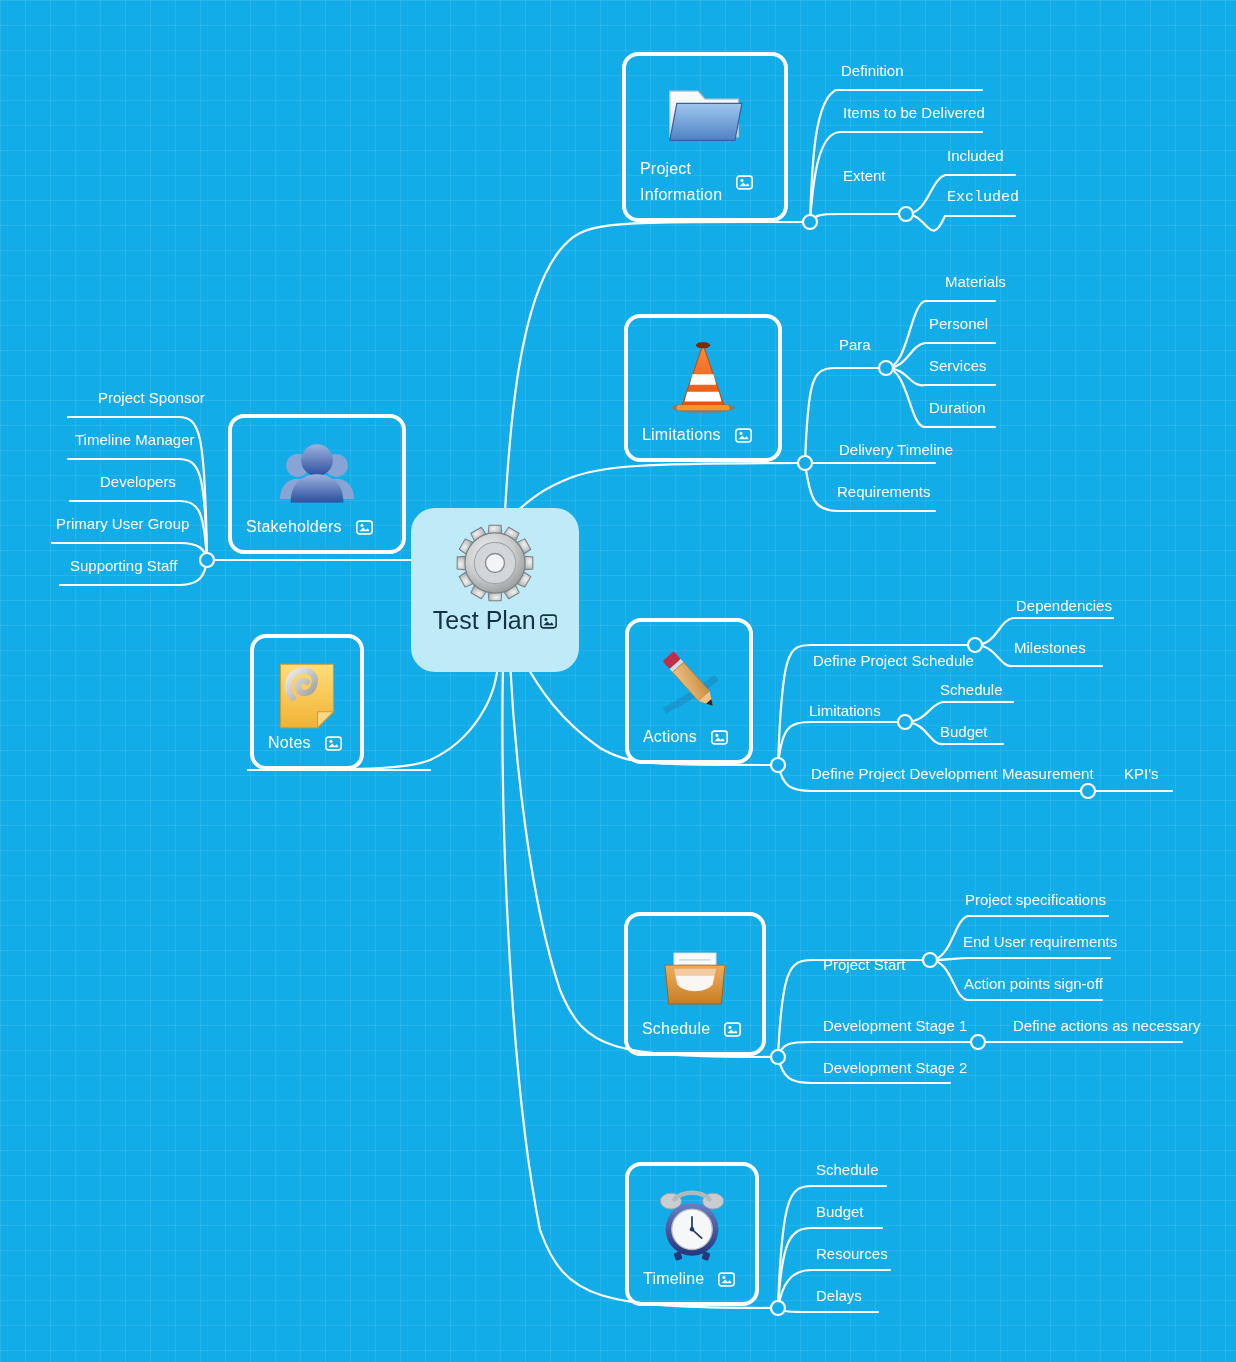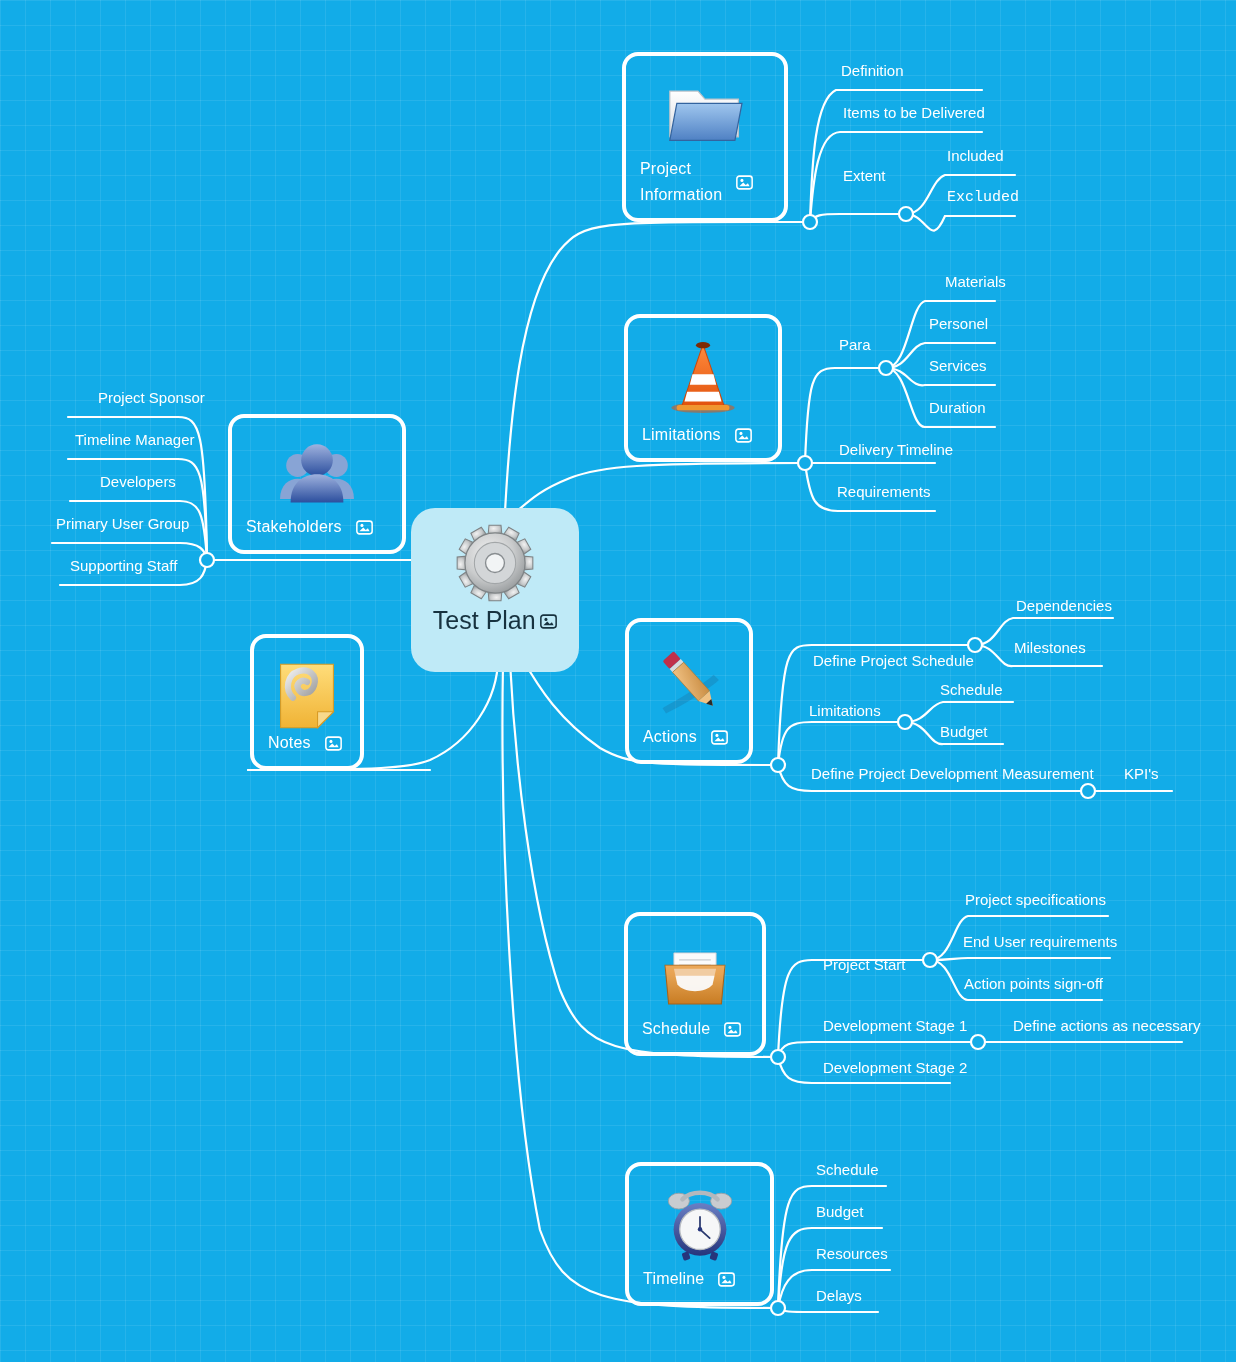--- a/index.html
+++ b/index.html
@@ -395,21 +395,21 @@
   </div>
 </div>
 <div class="sublabel" style="left:823px;top:932px;margin-top:24px;">Project Start</div>
 <div class="sublabel" style="left:965px;top:891px;">Project specifications</div>
 <div class="sublabel" style="left:963px;top:933px;">End User requirements</div>
 <div class="sublabel" style="left:964px;top:975px;">Action points sign-off</div>
 <div class="sublabel" style="left:823px;top:1017px;">Development Stage 1</div>
 <div class="sublabel" style="left:1013px;top:1017px;">Define actions as necessary</div>
 <div class="sublabel" style="left:823px;top:1059px;">Development Stage 2</div>
 
-<div class="node" style="left:625px;top:1162px;width:149px;height:144px;">
+<div class="node" style="left:625px;top:1162px;width:134px;height:144px;">
   <svg class="ico" viewBox="0 0 100 100">
     <g fill="#c9ccd0" stroke="#9aa0a6" stroke-width="1">
       <ellipse cx="26" cy="24" rx="12" ry="9"></ellipse>
       <ellipse cx="74" cy="24" rx="12" ry="9"></ellipse>
     </g>
     <path d="M30,22 C40,12 60,12 70,22" fill="none" stroke="#b3b8bd" stroke-width="5" stroke-linecap="round"></path>
     <circle cx="50" cy="56" r="30" fill="url(#clockG)"></circle>
     <circle cx="50" cy="56" r="23" fill="#f6f7f8" stroke="#b9bdc2" stroke-width="1.5"></circle>
     <g stroke="#2a3a6e" stroke-width="2" stroke-linecap="round">
       <line x1="50" y1="56" x2="50" y2="42"></line>

